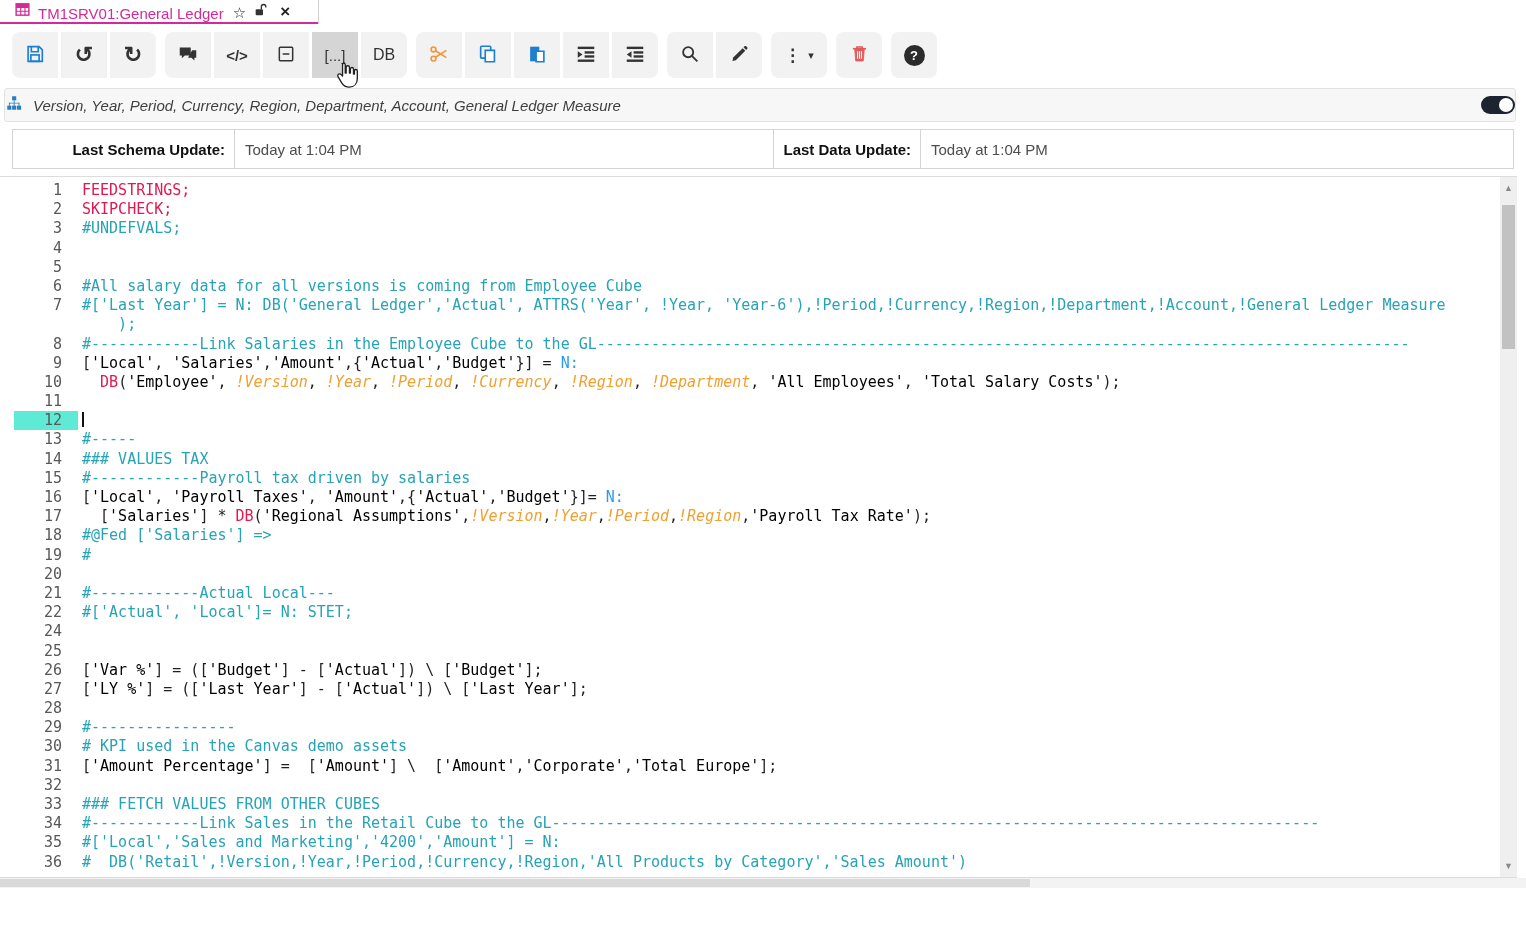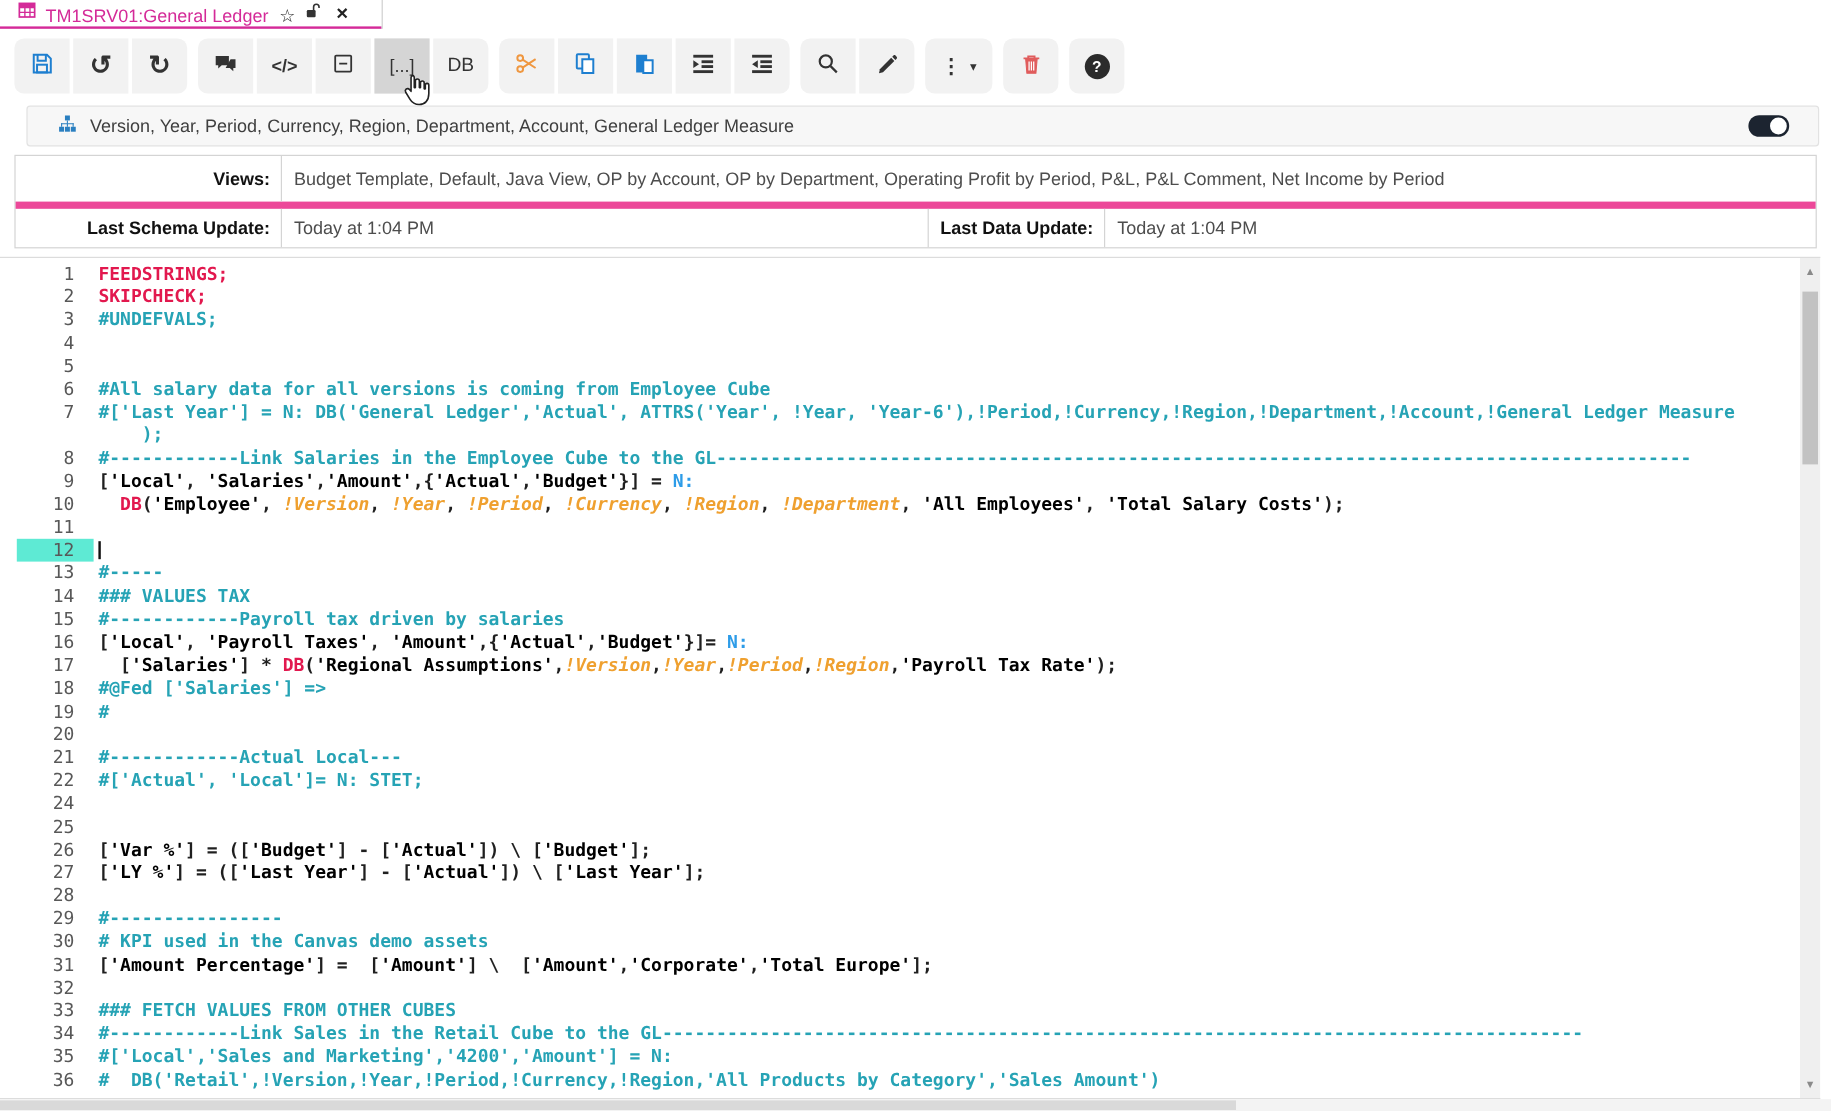--- a/index.html
+++ b/index.html
@@ -26,22 +26,22 @@
   .tbtn.active { background:#d5d5d5; }
   .tbtn .uni { font-size:22px; font-weight:bold; line-height:1; }
   .tbtn.wide { width:56px; gap:7px; }
   .dots { font-size:17px; font-weight:bold; letter-spacing:0; }
   .caret-down { font-size:11px; color:#333; }
   .help-circle { width:21px; height:21px; border-radius:50%; background:#2b2b2b; color:#fff;
                  font-size:13px; font-weight:bold; display:flex; align-items:center; justify-content:center; }
   .cursor-hand { position:absolute; left:322px; top:28px; z-index:40; pointer-events:none; }
 
   
-  .dimbar { margin:10px 10px 0 22px; height:34px; background:#f7f7f7; border:1px solid #e2e2e2;
-            border-radius:3px; display:flex; align-items:center; padding:0 24px; gap:10px; }
+  .dimbar { margin:10px 10px 0 4px; height:34px; background:#f7f7f7; border:1px solid #e2e2e2;
+            border-radius:3px; display:flex; align-items:center; padding:0 0; gap:10px;font-style:italic; }
   .dimbar-text { font-size:15px; color:#3f3f3f; flex:1; }
   .toggle { width:34px; height:18px; border-radius:9px; background:#1c2430; position:relative; cursor:pointer; }
   .toggle .knob { position:absolute; right:2px; top:2px; width:14px; height:14px; border-radius:50%; background:#fff; }
 
   
   .infobox { margin:7px 12px 0 12px; border:1px solid #d4d4d4; font-size:15px; }
   .inforow { display:flex; height:38px; }
   .inforow + .inforow { border-top:6px solid #ec4899; }
   .icell { display:flex; align-items:center; }
   .ilabel { justify-content:flex-end; font-weight:bold; color:#111; padding-right:9px;
@@ -54,21 +54,21 @@
   .vw-value { flex:1; }
 
   
   .editor { position:relative; margin:7px 9px 0 0; height:702px; border-top:1px solid #dcdcdc;
             border-bottom:1px solid #dcdcdc; overflow:hidden; }
   .code-lines { padding-top:4px; }
   .crow { display:flex; height:19.2px; white-space:pre; font-family:"DejaVu Sans Mono", monospace;
           font-size:15px; line-height:19.2px; padding-left:14px; }
   .ln { width:64px; flex:none; text-align:right; padding-right:16px; color:#585858; }
   .ln.cur { background:#5eead4; }
-  .code { padding-left:4px;font-weight:bold; }
+  .code { padding-left:4px; }
   .c-cm { color:#26a3b5; }
   .c-kw { color:#e2184e; }
   .c-st { color:#000000; }
   .c-nb { color:#2d9ce8; }
   .c-bg { color:#efa02f; font-style:italic; }
   .c-pl { color:#1f1f1f; }
   .caret { display:inline-block; width:2px; height:15px; background:#111; vertical-align:middle; margin-top:-2px; }
 
   
   .vscroll { position:absolute; top:0; right:0; width:17px; bottom:0; background:#efefef; }
@@ -267,24 +267,20 @@
       <path d="M5.2 11.5h1.2v4h-1.2zM11.6 11.5h1.2v4h-1.2zM18 11.5h1.2v4h-1.2z"></path>
     </svg>
   </span>
   <span class="dimbar-text">Version, Year, Period, Currency, Region, Department, Account, General Ledger Measure</span>
   <div class="toggle">
       <div class="knob"></div>
     </div>
 </div>
 
 <div class="infobox">
-  <div class="inforow">
-    <div class="icell ilabel w-label1">Views:</div>
-    <div class="icell ivalue vw-value">Budget Template, Default, Java View, OP by Account, OP by Department, Operating Profit by Period, P&amp;L, P&amp;L Comment, Net Income by Period</div>
-  </div>
   <div class="inforow">
     <div class="icell ilabel w-label1">Last Schema Update:</div>
     <div class="icell ivalue w-value1">Today at 1:04 PM</div>
     <div class="icell ilabel w-label2">Last Data Update:</div>
     <div class="icell ivalue w-value2">Today at 1:04 PM</div>
   </div>
 </div>
 
 <div class="editor">
   <div class="code-lines">

